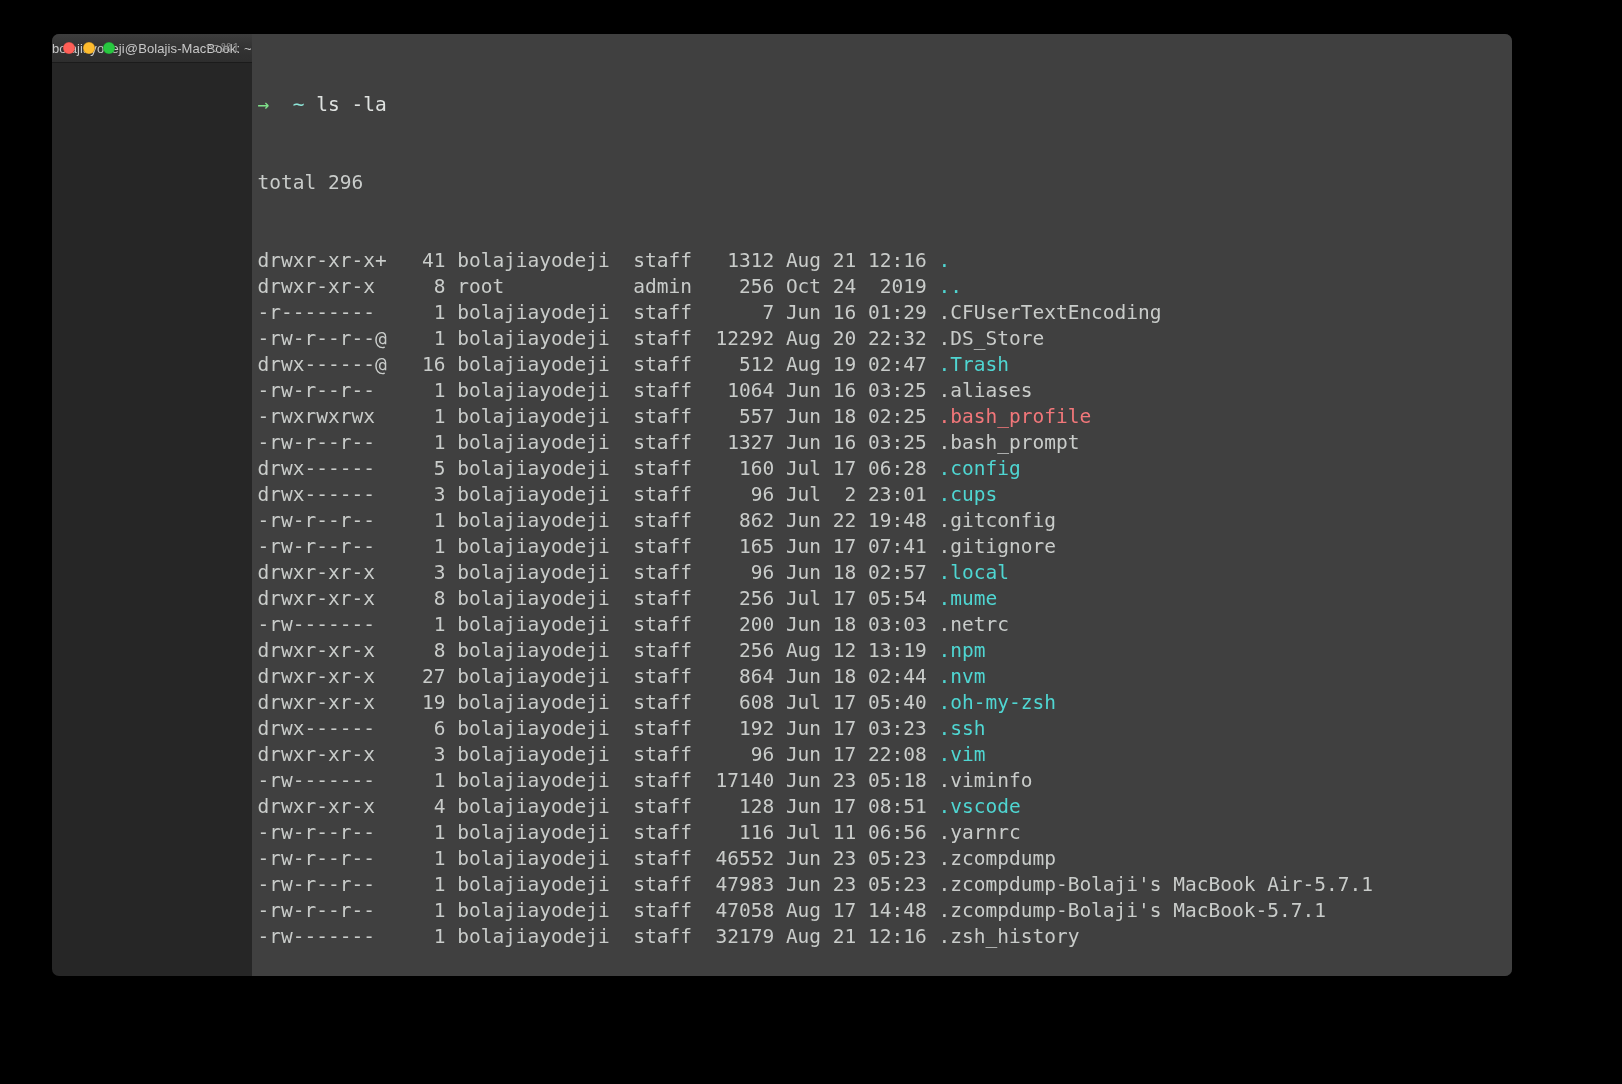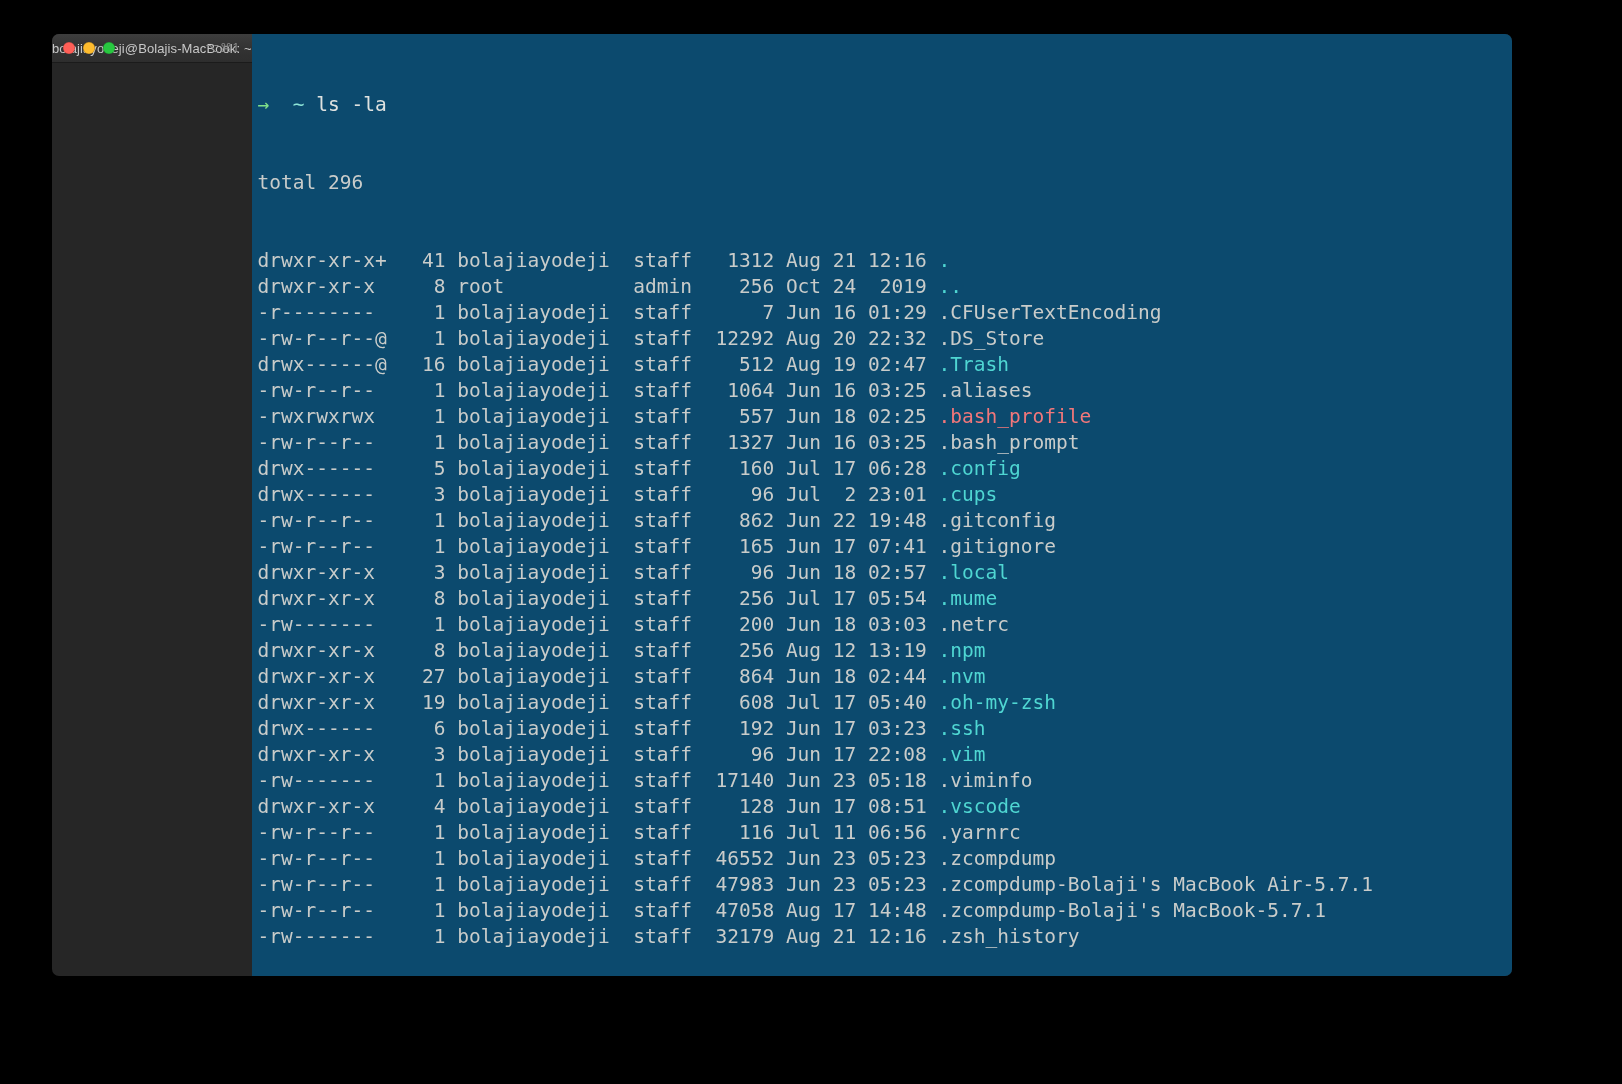--- a/index.html
+++ b/index.html
@@ -77,21 +77,21 @@
     align-items: center;
     font-family: "Liberation Sans", sans-serif;
     font-size: 12px;
     color: #8c8c8c;
     letter-spacing: 0.5px;
   }
 
   
   #terminal-body {
     flex: 1;
-    background: #0c4a6e;
+    background: #404040;
     padding: 6px 0 0 6px;
     overflow: hidden;
     font-family: "DejaVu Sans Mono", "Liberation Mono", monospace;
     font-size: 19.5px;
     line-height: 26px;
     color: #c9ccca;
     white-space: pre;
   }
   .line { white-space: pre; }
 

